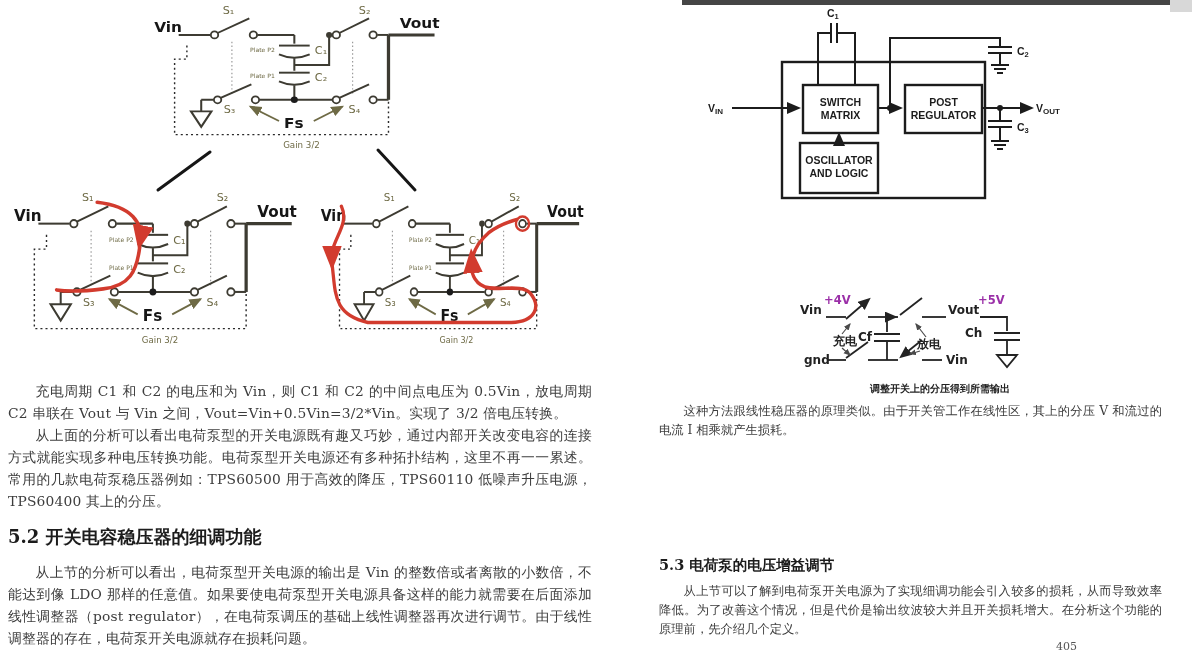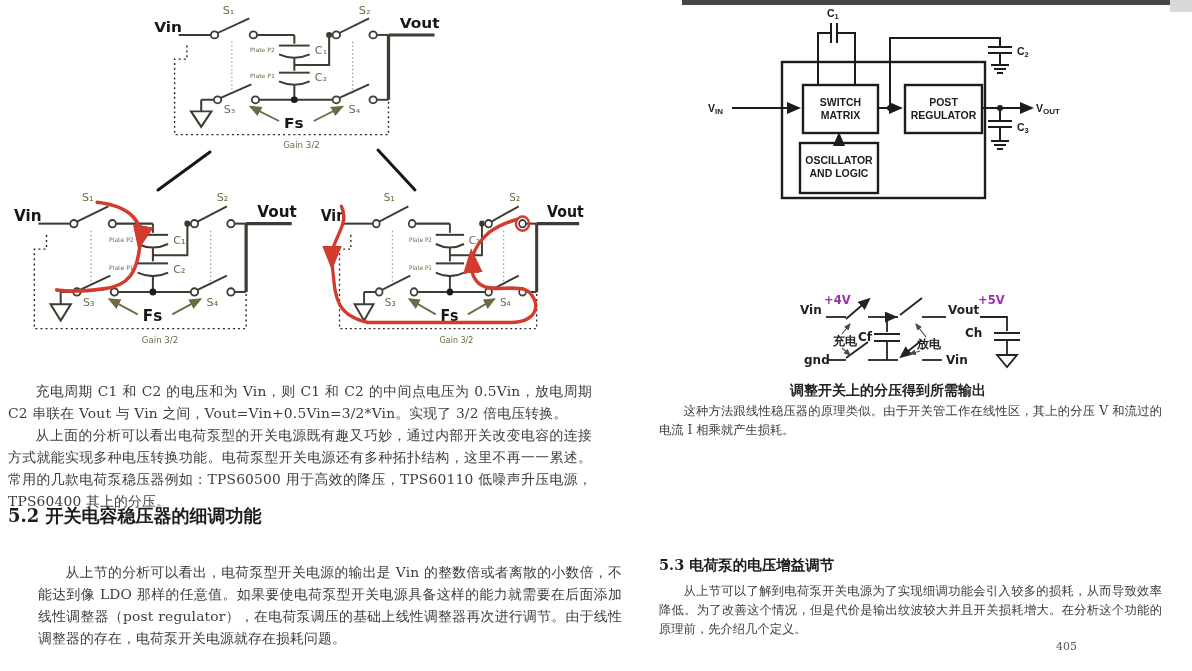--- a/index.html
+++ b/index.html
@@ -5,21 +5,21 @@
   html,body{margin:0;padding:0;}
   body{width:1192px;height:671px;position:relative;background:#ffffff;overflow:hidden;
        font-family:"DejaVu Serif", serif;}
   .abs{position:absolute;}
   p.body{margin:0;text-align:justify;text-indent:2em;color:#3c3c3c;}
   .lp-body{font-size:13.8px;line-height:22px;letter-spacing:.2px;}
   .rp-body{font-size:12.3px;line-height:18.8px;}
   .heading{margin:0;color:#1c1c1c;font-weight:bold;}
   .h-left{font-size:18px;}
   .h-right{font-size:14.5px;}
-  .caption{font-weight:bold;color:#222;font-size:14px;text-align:left;}
+  .caption{font-weight:bold;color:#222;font-size:10px;text-align:right;}
   .pagenum{font-size:11px;color:#555;}
   svg text{font-family:"DejaVu Sans", sans-serif;}
   .blk-label{font-family:"Liberation Sans", sans-serif;font-weight:bold;fill:#1c1c1c;font-size:10.5px;}
   .comp-label{fill:#6e6a45;font-size:11px;}
   .tiny-label{fill:#6e6a45;font-size:6px;}
   .big-label{fill:#161616;font-size:15px;font-weight:bold;}
   .wire{stroke:#3d3b32;stroke-width:2;fill:none;}
   .wire-thick{stroke:#3d3b32;stroke-width:3.2;fill:none;}
   .term{fill:#ffffff;stroke:#3d3b32;stroke-width:1.8;}
   .dash-border{stroke:#2a2a2a;stroke-width:1.4;fill:none;stroke-dasharray:2 3;}
@@ -143,23 +143,23 @@
       <path class="red-path" d="M167,76 L166,64" marker-end="url(#m-red)"></path>
       <circle cx="220" cy="33" r="7" fill="none" stroke="#d23b2e" stroke-width="2.5"></circle>
     </svg>
   </svg>
 
   <div class="abs" style="left:8px;top:356px;width:584px;margin-top:24px;">
     <p class="body lp-body">充电周期 C1 和 C2 的电压和为 Vin，则 C1 和 C2 的中间点电压为 0.5Vin，放电周期 C2 串联在 Vout 与 Vin 之间，Vout=Vin+0.5Vin=3/2*Vin。实现了 3/2 倍电压转换。</p>
     <p class="body lp-body">从上面的分析可以看出电荷泵型的开关电源既有趣又巧妙，通过内部开关改变电容的连接方式就能实现多种电压转换功能。电荷泵型开关电源还有多种拓扑结构，这里不再一一累述。常用的几款电荷泵稳压器例如：TPS60500 用于高效的降压，TPS60110 低噪声升压电源，TPS60400 其上的分压。</p>
   </div>
 
-  <h2 class="abs heading h-left" style="left:8px;top:504px;">5.2 开关电容稳压器的细调功能</h2>
-
-  <div class="abs" style="left:8px;top:561px;width:584px;margin-left:30px;">
+  <h2 class="abs heading h-left" style="left:8px;top:525px;">5.2 开关电容稳压器的细调功能</h2>
+
+  <div class="abs" style="left:8px;top:561px;width:584px;">
     <p class="body lp-body">从上节的分析可以看出，电荷泵型开关电源的输出是 Vin 的整数倍或者离散的小数倍，不能达到像 LDO 那样的任意值。如果要使电荷泵型开关电源具备这样的能力就需要在后面添加线性调整器（post regulator），在电荷泵调压的基础上线性调整器再次进行调节。由于线性调整器的存在，电荷泵开关电源就存在损耗问题。</p>
   </div>
 </div>
 
 <div class="abs" style="left:600px;top:0;width:592px;height:491px;">
 
   <div class="abs" style="left:82px;top:0;width:488px;height:5px;background:#454545;"></div>
   <div class="abs" style="left:570px;top:0;width:22px;height:12px;background:#d8d8d8;"></div>
 
   <svg class="abs" style="left:100px;top:3px;" width="365" height="200" viewBox="0 0 365 200">

